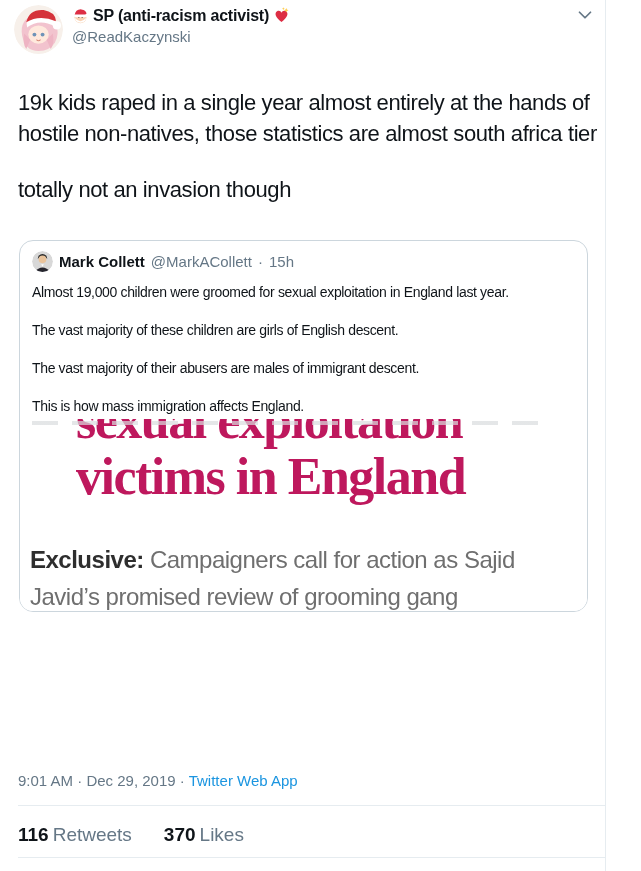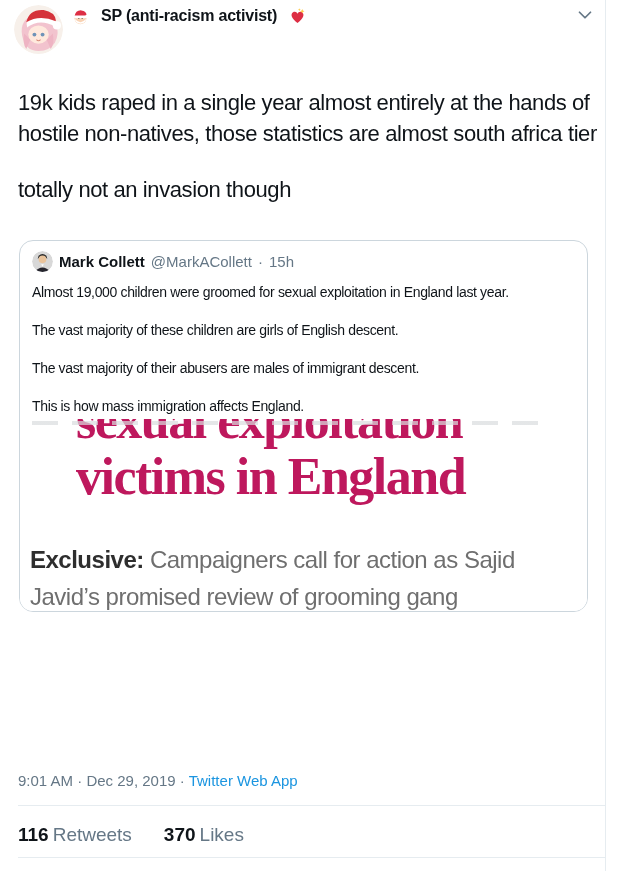--- a/index.html
+++ b/index.html
@@ -4,21 +4,21 @@
 <style>
   * { margin:0; padding:0; box-sizing:border-box; }
   html,body { width:641px; height:871px; background:#ffffff; overflow:hidden; }
   body { font-family:"Liberation Sans","DejaVu Sans",sans-serif; position:relative; color:#0f1419; }
 
   .right-border { position:absolute; left:605px; top:0; width:1px; height:871px; background:#e6ecf0; }
 
   
   .avatar { position:absolute; left:14px; top:5px; width:49px; height:49px; border-radius:50%; overflow:hidden; }
   .name-block { position:absolute; left:72px; top:7px; }
-  .name-row { display:flex; align-items:flex-end; gap:12px; }
+  .name-row { display:flex; align-items:flex-start; gap:4px; }
   .display-name { font-size:16px; font-weight:700; color:#0f1419; letter-spacing:-0.2px; }
   .handle { font-size:15px; color:#657786; margin-top:3px; }
   .caret { position:absolute; left:574px; top:4px; width:22px; height:22px; cursor:pointer; }
 
   
   .tweet-text { position:absolute; left:18px; top:87px; width:594px; font-size:22px; letter-spacing:-0.4px; line-height:31px; color:#0f1419; }
   .tweet-text p + p { margin-top:25px; }
 
   
   .quote-card { position:absolute; left:19px; top:240px; width:569px; height:372px; border:1px solid #ccd6dd; border-radius:14px; overflow:hidden; background:#fff; cursor:pointer; }
@@ -82,20 +82,21 @@
       <rect x="2.2" y="8.8" width="15" height="3.2" rx="1.6" fill="#ffffff"></rect>
       <circle cx="17.6" cy="10" r="2.1" fill="#ffffff"></circle>
     </svg>
     <span class="display-name">SP (anti-racism activist)</span>
     <svg width="17" height="17" viewBox="0 0 20 20">
       <path d="M10 17.5 C2.5 12 1.5 7 4.8 4.9 C7.4 3.3 10 5.4 10 7.1 C10 5.4 12.6 3.3 15.2 4.9 C18.5 7 17.5 12 10 17.5 Z" fill="#dd2e44"></path>
       <path d="M15.6 1.2 L16.4 3 L18.2 3.8 L16.4 4.6 L15.6 6.4 L14.8 4.6 L13 3.8 L14.8 3 Z" fill="#ffcc4d"></path>
       <path d="M12.2 0.4 L12.7 1.5 L13.8 2 L12.7 2.5 L12.2 3.6 L11.7 2.5 L10.6 2 L11.7 1.5 Z" fill="#ffcc4d"></path>
     </svg>
   </div>
+  <div class="handle">@ReadKaczynski</div>
 </div>
 
 <div class="caret">
   <svg width="22" height="22" viewBox="0 0 20 20">
     <path d="M5 7.5 L10 12.5 L15 7.5" stroke="#657786" stroke-width="1.6" fill="none" stroke-linecap="round" stroke-linejoin="round"></path>
   </svg>
 </div>
 
 <div class="tweet-text">
   <p>19k kids raped in a single year almost entirely at the hands of hostile non-natives, those statistics are almost south africa tier</p>

